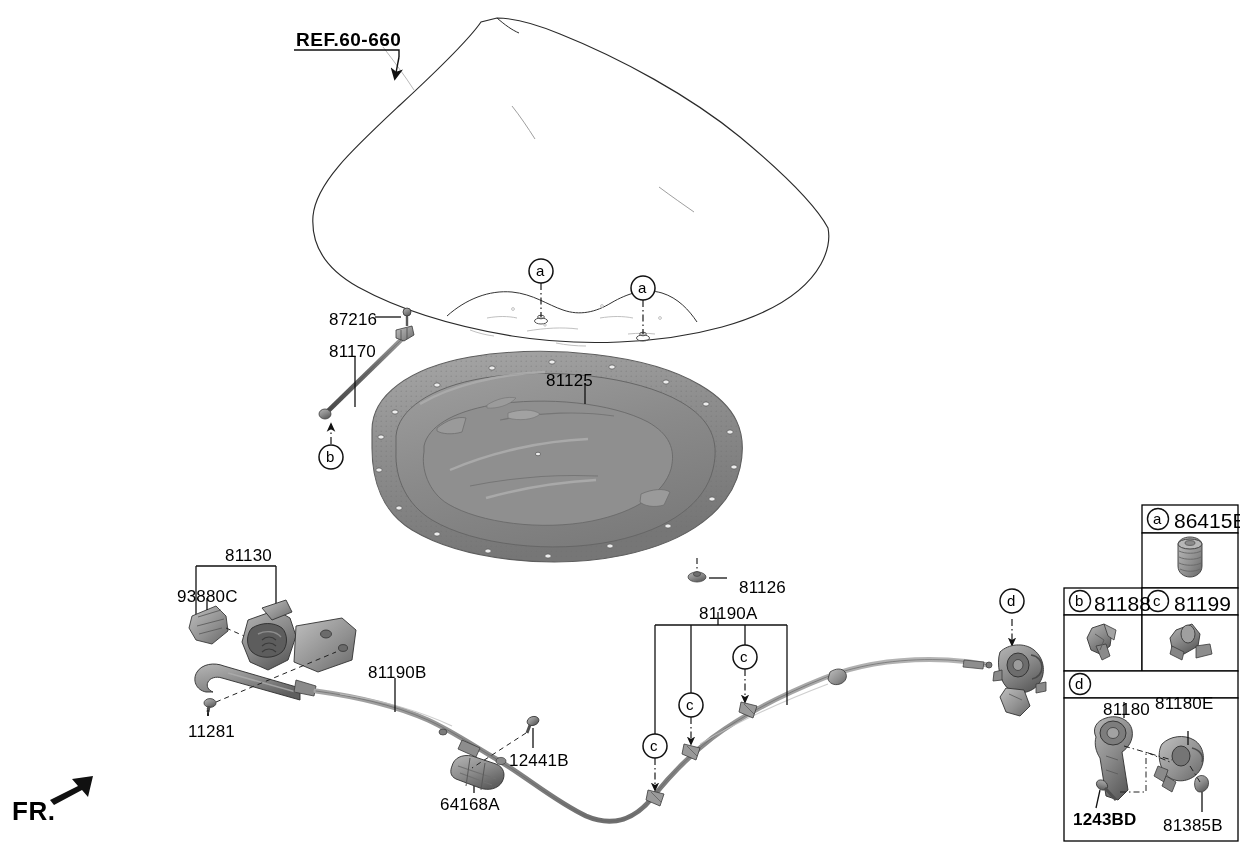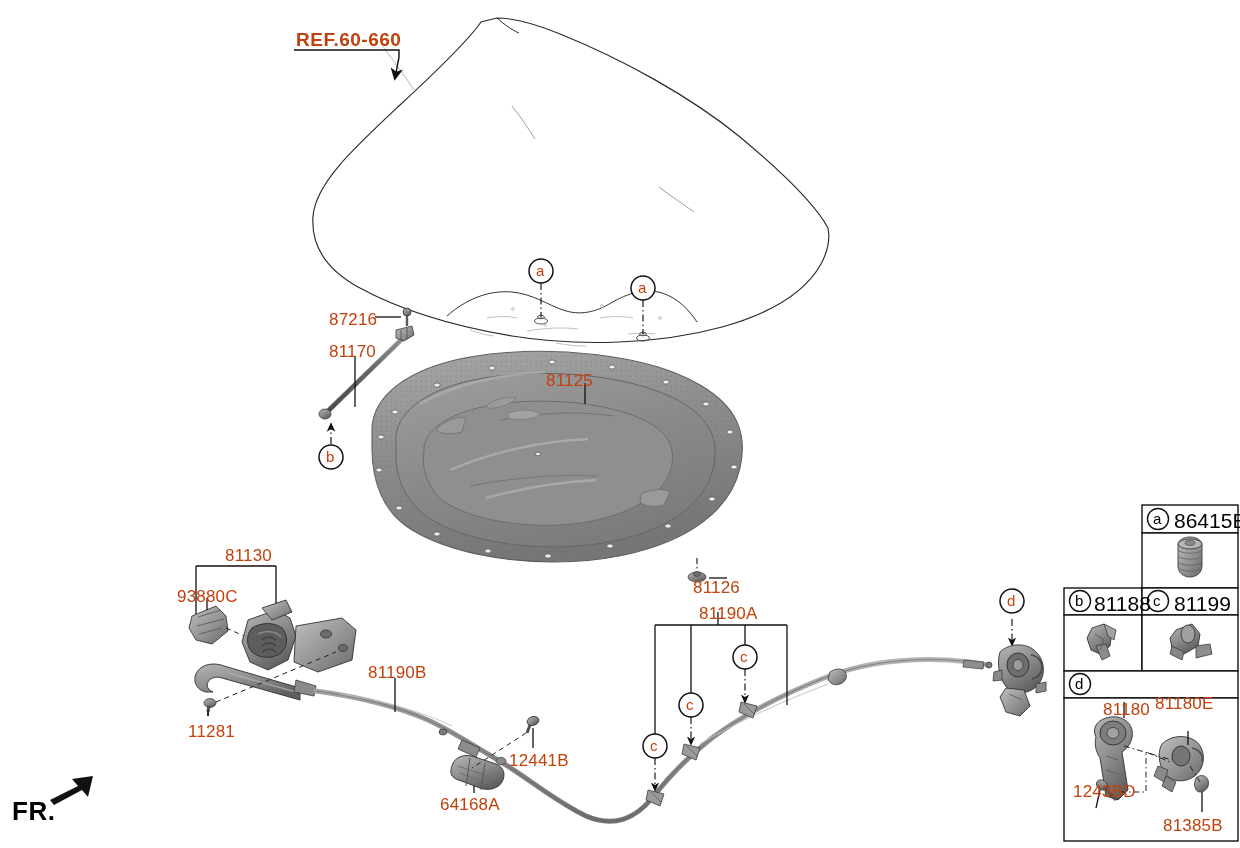--- a/index.html
+++ b/index.html
@@ -1,21 +1,21 @@
 <!DOCTYPE html>
 <html><head>
 <meta charset="utf-8">
 <style>
   html,body{margin:0;padding:0;background:#fff;}
   body{width:1240px;height:848px;position:relative;overflow:hidden;
        font-family:"Liberation Sans",sans-serif;color:#000;}
   #stage{position:absolute;left:0;top:0;width:1240px;height:848px;}
   svg.layer{position:absolute;left:0;top:0;width:1240px;height:848px;overflow:visible;}
   .lbl{position:absolute;font-family:"Liberation Sans",sans-serif;
-       font-size:17px;color:#c2410c;white-space:nowrap;letter-spacing:.2px;}
+       font-size:17px;color:#000000;white-space:nowrap;letter-spacing:.2px;}
   .lbl.big{font-size:19px;font-weight:bold;letter-spacing:.5px;}
   .lgd-txt{position:absolute;font-size:21px;white-space:nowrap;}
   .fr{position:absolute;font-size:26px;font-weight:bold;letter-spacing:.5px;}
 </style>
 </head>
 <body>
 
 <div id="stage">
 
   <svg class="layer" viewBox="0 0 1240 848">
@@ -406,21 +406,21 @@
     <g>
       <path d="M50,800 L78,786 L72,779 L93,776 L88,797 L82,790 L54,805 Z" fill="#111"></path>
     </g>
   </svg>
 
   <div class="lbl big" style="left:296px;top:29px;">REF.60-660</div>
 
   <div class="lbl" style="left:329px;top:310px;">87216</div>
   <div class="lbl" style="left:329px;top:342px;text-align:center;">81170</div>
   <div class="lbl" style="left:546px;top:371px;">81125</div>
-  <div class="lbl" style="left:693px;top:578px;text-align:center;">81126</div>
+  <div class="lbl" style="left:739px;top:578px;text-align:center;">81126</div>
   <div class="lbl" style="left:225px;top:546px;text-align:center;">81130</div>
   <div class="lbl" style="left:177px;top:587px;">93880C</div>
   <div class="lbl" style="left:188px;top:722px;">11281</div>
   <div class="lbl" style="left:368px;top:663px;">81190B</div>
   <div class="lbl" style="left:509px;top:751px;">12441B</div>
   <div class="lbl" style="left:440px;top:795px;">64168A</div>
   <div class="lbl" style="left:699px;top:604px;">81190A</div>
 
   <div class="lbl" style="left:536px;top:262px;font-size:15px;">a</div>
   <div class="lbl" style="left:638px;top:279px;font-size:15px;">a</div>
@@ -436,18 +436,18 @@
   <div class="lgd-txt" style="left:1075px;top:592px;font-size:15px;">b</div>
   <div class="lgd-txt" style="left:1094px;top:592px;">81188</div>
 
   <div class="lgd-txt" style="left:1153px;top:592px;font-size:15px;">c</div>
   <div class="lgd-txt" style="left:1174px;top:592px;">81199</div>
 
   <div class="lgd-txt" style="left:1075px;top:675px;font-size:15px;">d</div>
 
   <div class="lbl" style="left:1103px;top:700px;">81180</div>
   <div class="lbl" style="left:1155px;top:694px;text-align:center;">81180E</div>
-  <div class="lbl" style="left:1073px;top:782px;">1243BD</div>
+  <div class="lbl" style="left:1073px;top:810px;font-weight:bold;">1243BD</div>
   <div class="lbl" style="left:1163px;top:816px;">81385B</div>
 
   <div class="fr" style="left:12px;top:796px;">FR.</div>
 
 </div>
 
 </body></html>

